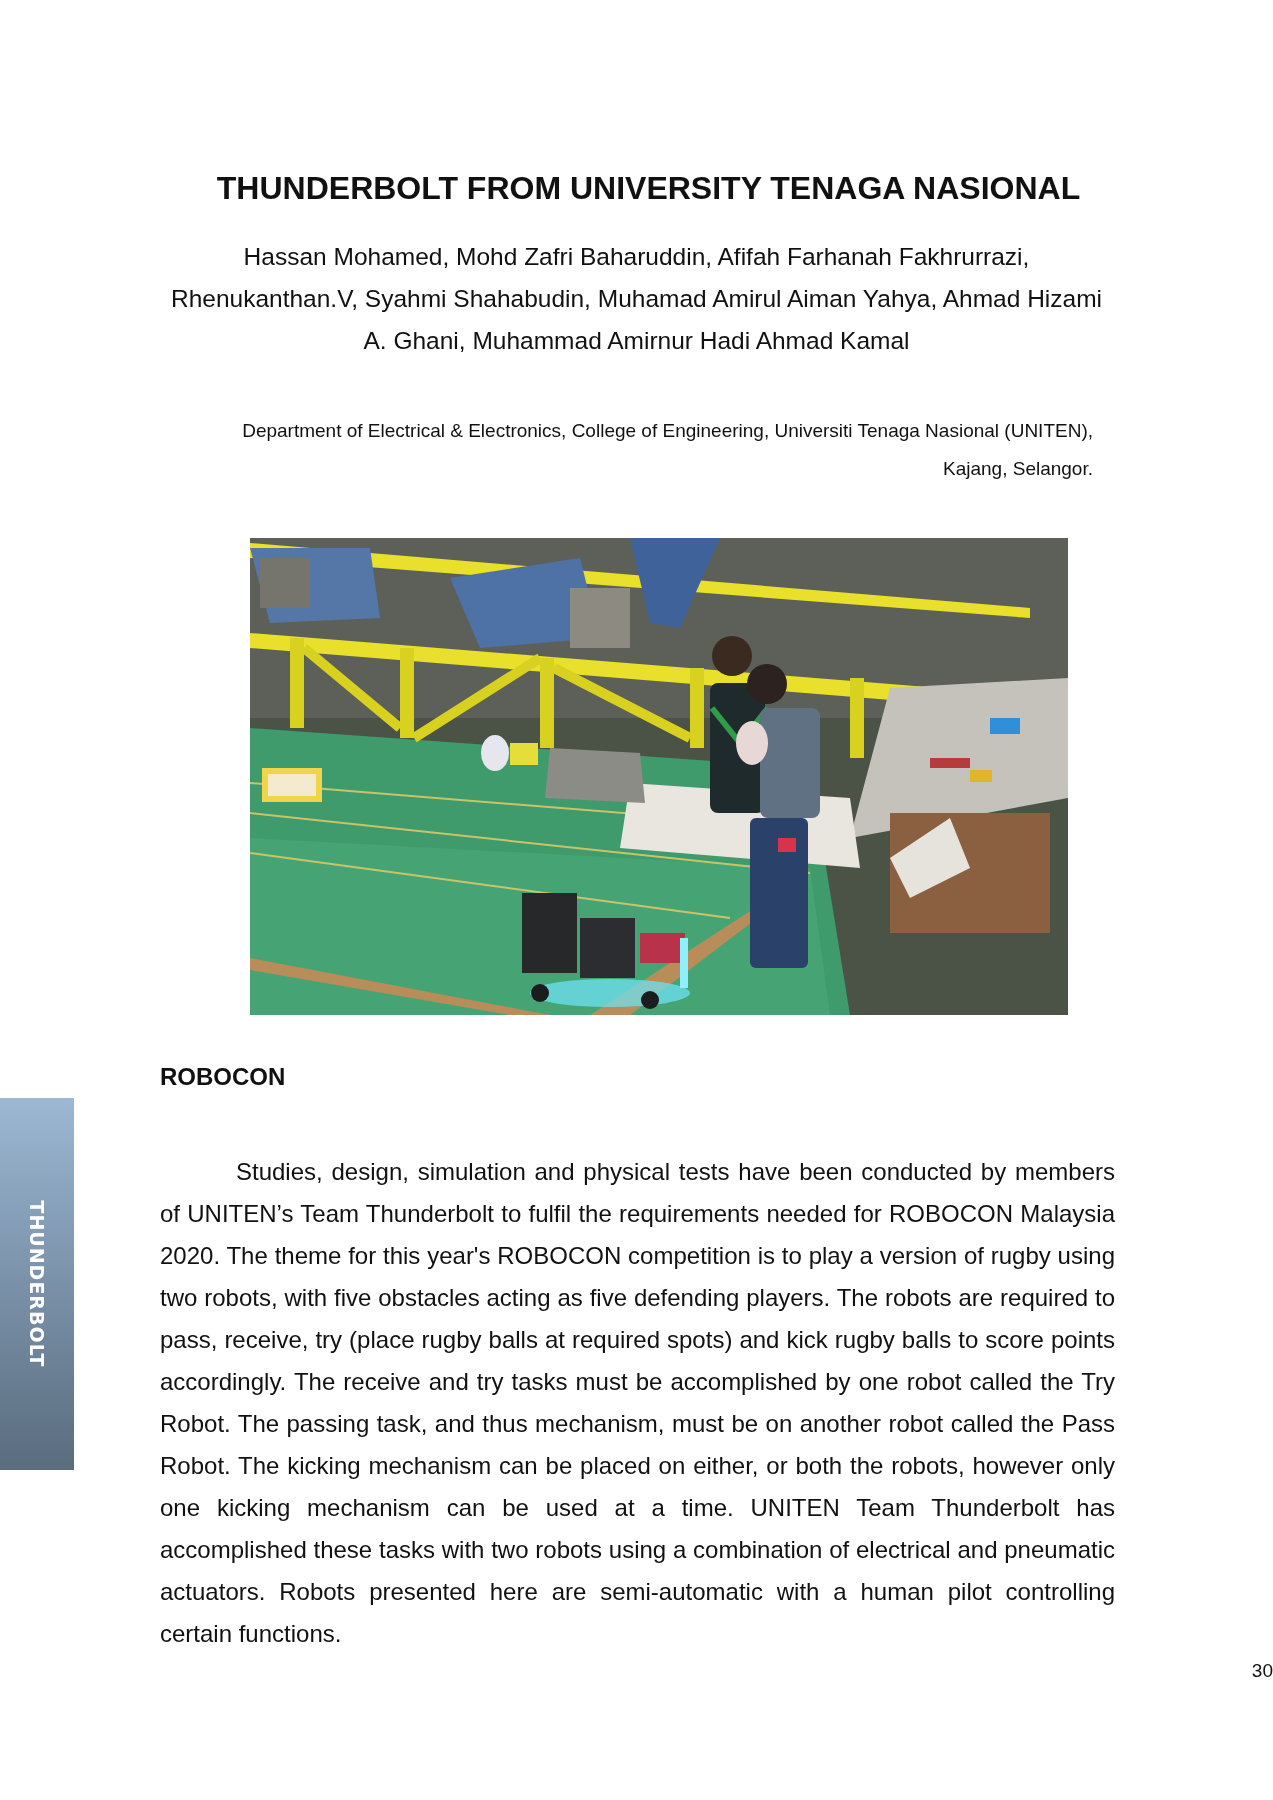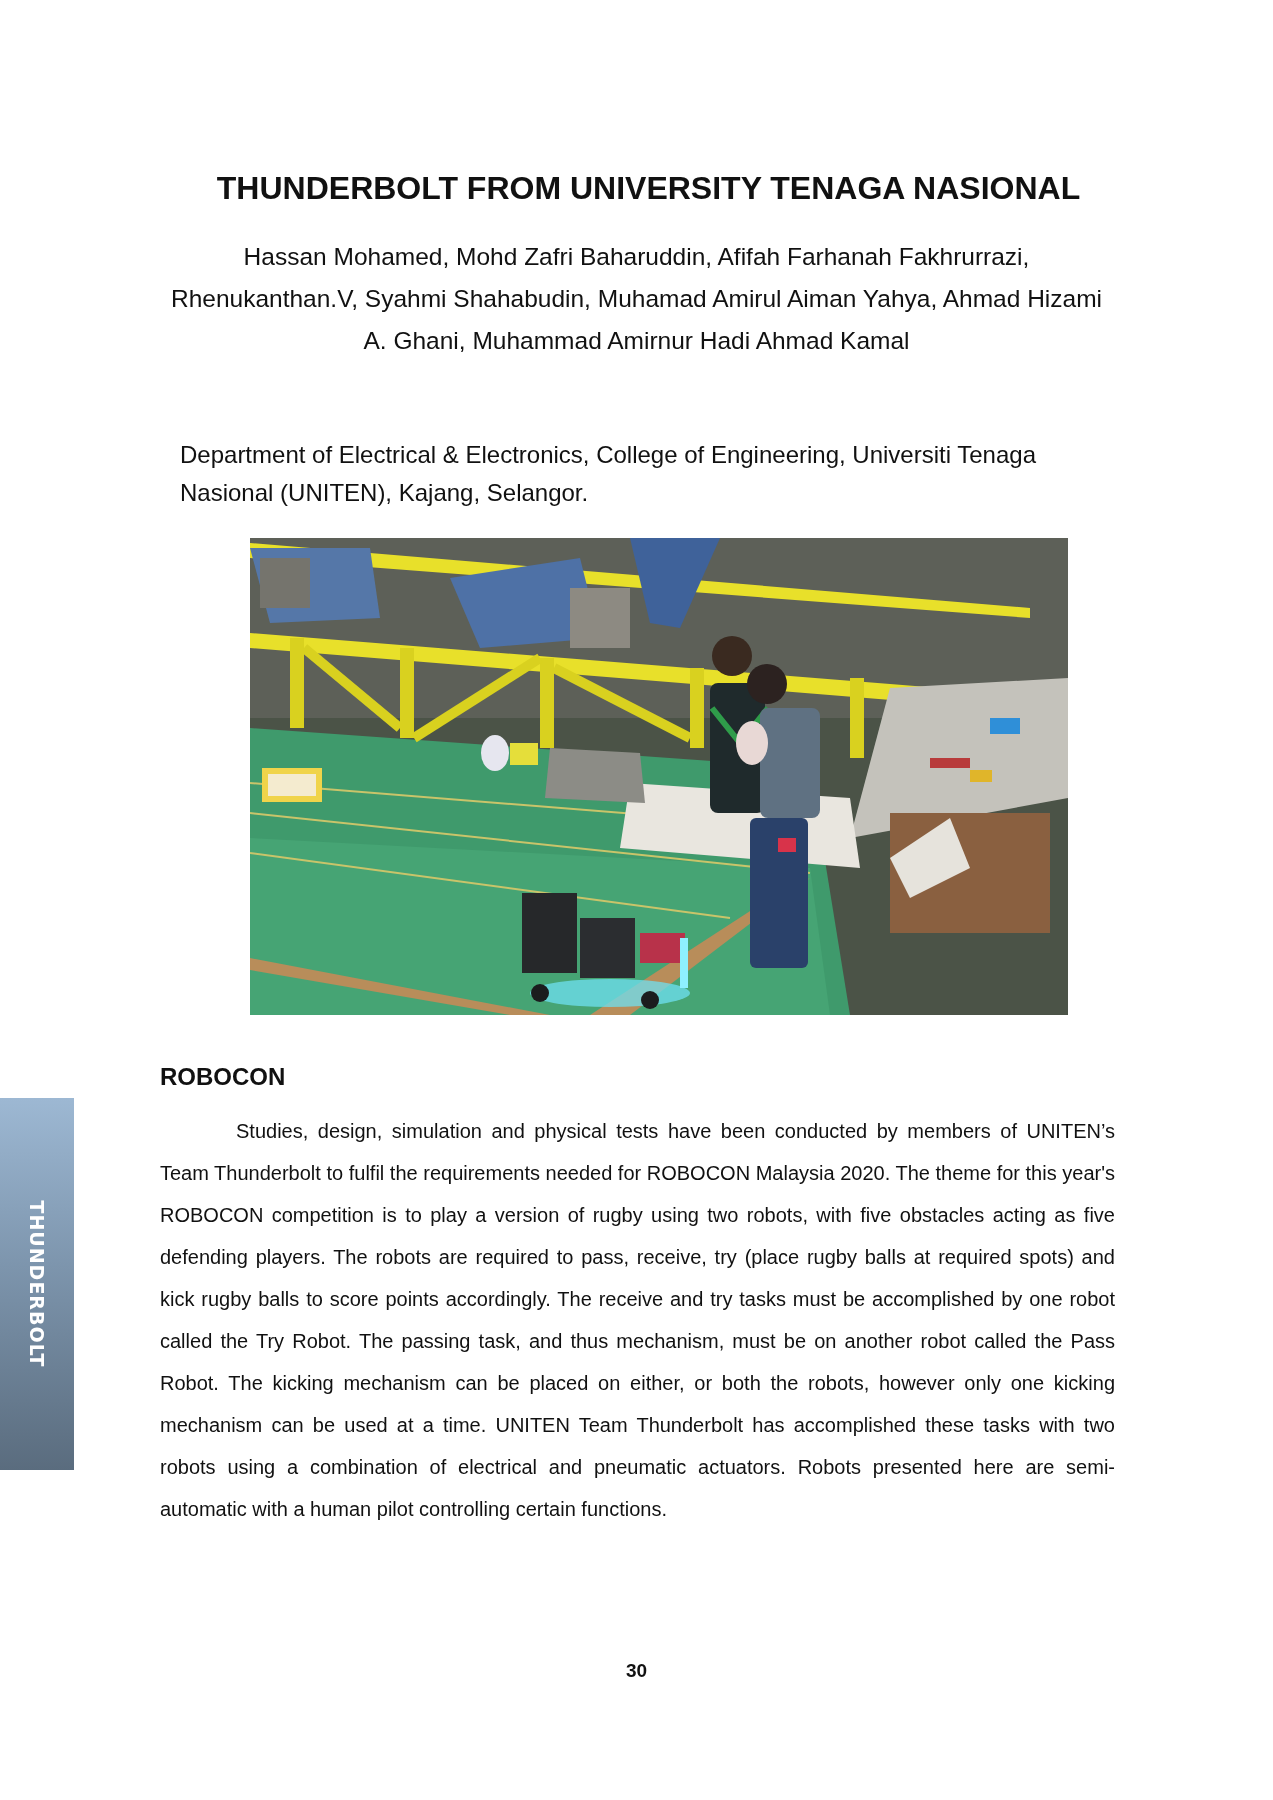--- a/index.html
+++ b/index.html
@@ -1,24 +1,24 @@
 <!DOCTYPE html>
 <html><head>
   <meta charset="utf-8">
   <style>
     html, body { margin: 0; padding: 0; background: #ffffff; }
     body { width: 1273px; height: 1800px; position: relative; overflow: hidden; font-family: "Liberation Sans", sans-serif; color: #111; }
     .title { position: absolute; left: 0; width: 1273px; top: 170px; text-align: center; font-weight: bold; font-size: 32px; letter-spacing: 0px; margin-left: 12px; }
     .authors { position: absolute; left: 170px; width: 933px; top: 236px; text-align: center; font-size: 24.5px; line-height: 42px; }
-    .affil { position: absolute; left: 180px; width: 913px; top: 436px; text-align: left; font-size: 24px; line-height: 38px; }
+    .affil { position: absolute; left: 180px; width: 913px; top: 412px; text-align: right; font-size: 19px; line-height: 38px; }
     .photo { position: absolute; left: 250px; top: 538px; width: 818px; height: 477px; overflow: hidden; background: #3a4a3c; }
     .photo svg { display: block; width: 100%; height: 100%; }
     .abstract-heading { position: absolute; left: 160px; top: 1063px; font-weight: bold; font-size: 24px; }
-    .abstract-body { position: absolute; left: 160px; width: 955px; top: 1110px; font-size: 20px; line-height: 42px; text-align: justify; text-indent: 76px; }
-    .page-number { position: absolute; left: 0; width: 1273px; top: 1660px; text-align: center; font-size: 19px; font-weight: bold; }
+    .abstract-body { position: absolute; left: 160px; width: 955px; top: 1151px; font-size: 24px; line-height: 42px; text-align: justify; text-indent: 76px; }
+    .page-number { position: absolute; left: 0; width: 1273px; top: 1660px; text-align: right; font-size: 19px; }
     .side-tab { position: absolute; left: 0; top: 1098px; width: 74px; height: 372px; background: linear-gradient(to bottom, #9db8d3 0%, #7d95ad 45%, #5a6c7e 100%); }
     .side-tab-label { position: absolute; left: 50%; top: 50%; transform: translate(-50%, -50%) rotate(90deg); color: #ffffff; font-weight: bold; font-size: 19px; letter-spacing: 1px; white-space: nowrap; font-family: "DejaVu Sans", sans-serif; }
   </style>
 </head>
 <body>
 
 <div class="title">THUNDERBOLT FROM UNIVERSITY TENAGA NASIONAL</div>
 
 <div class="authors">Hassan Mohamed, Mohd Zafri Baharuddin, Afifah Farhanah Fakhrurrazi, Rhenukanthan.V, Syahmi Shahabudin, Muhamad Amirul Aiman Yahya, Ahmad Hizami A. Ghani, Muhammad Amirnur Hadi Ahmad Kamal</div>
 

